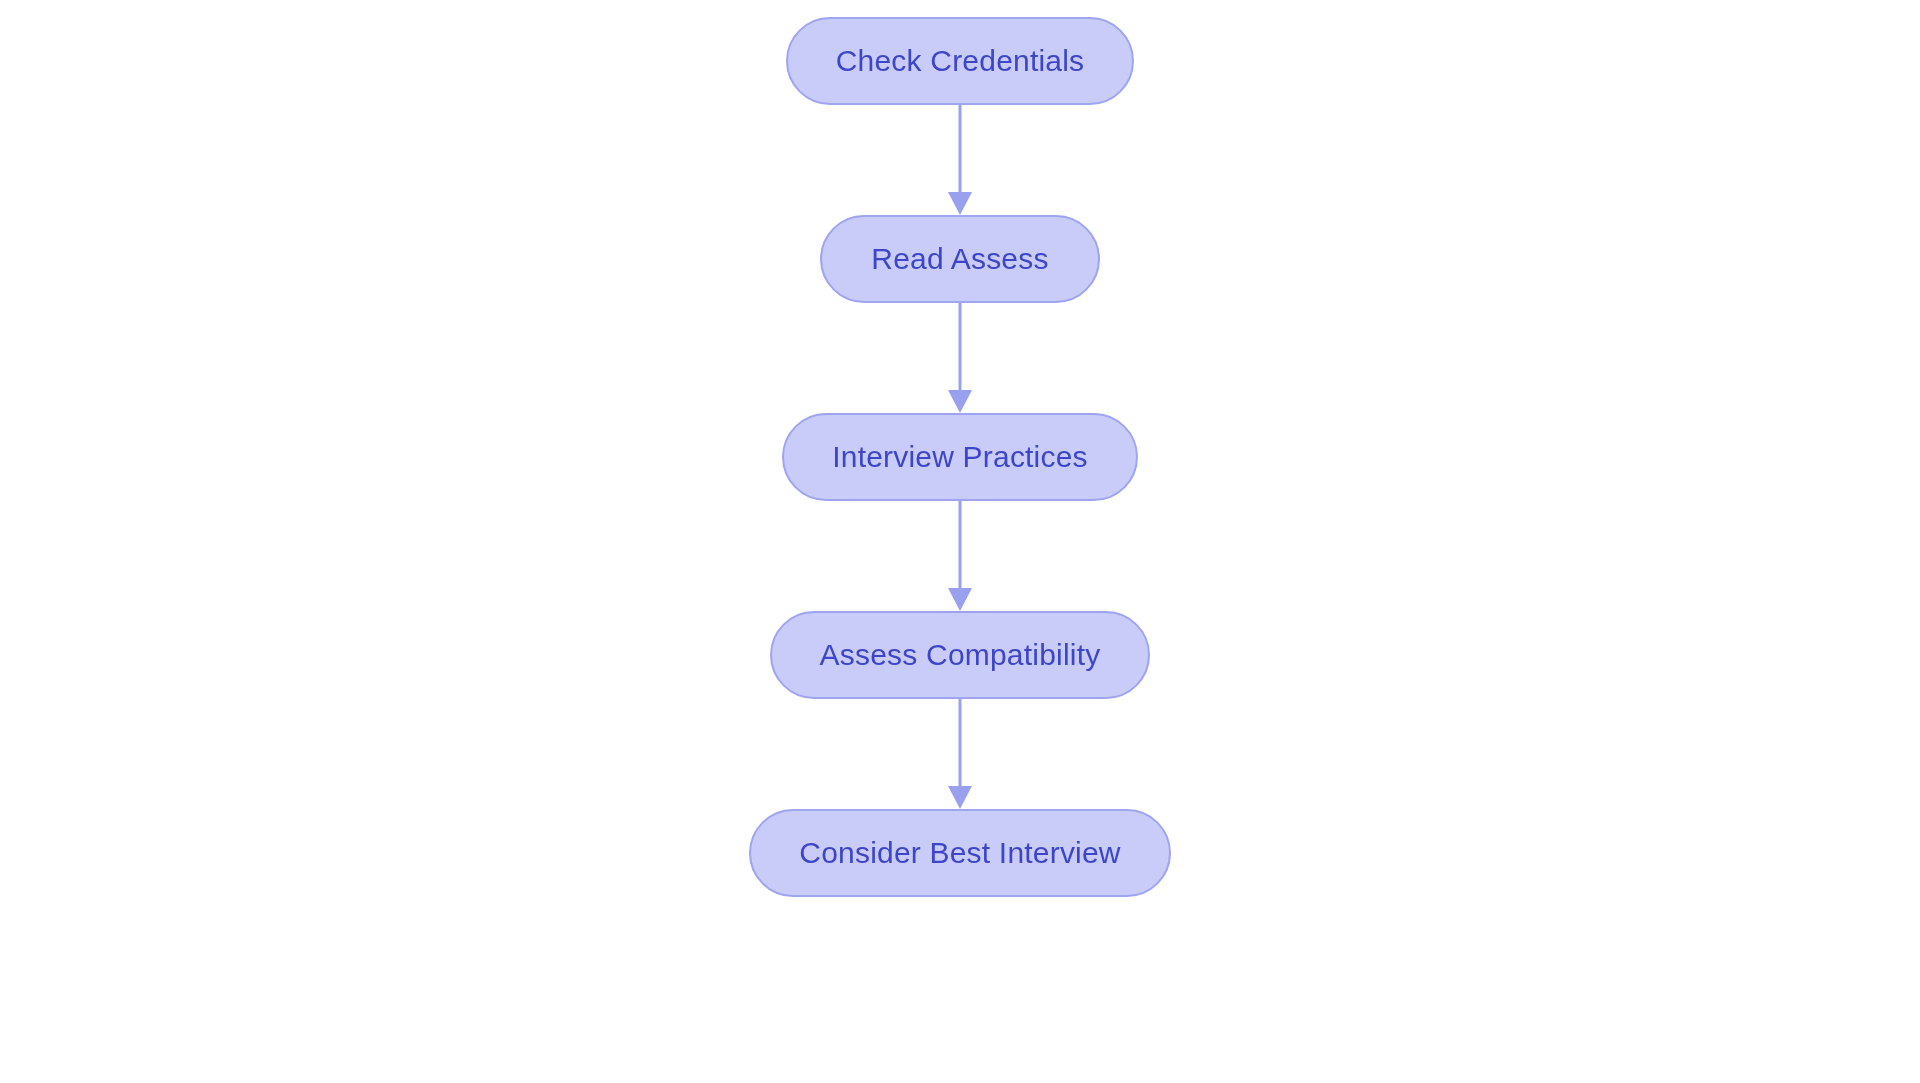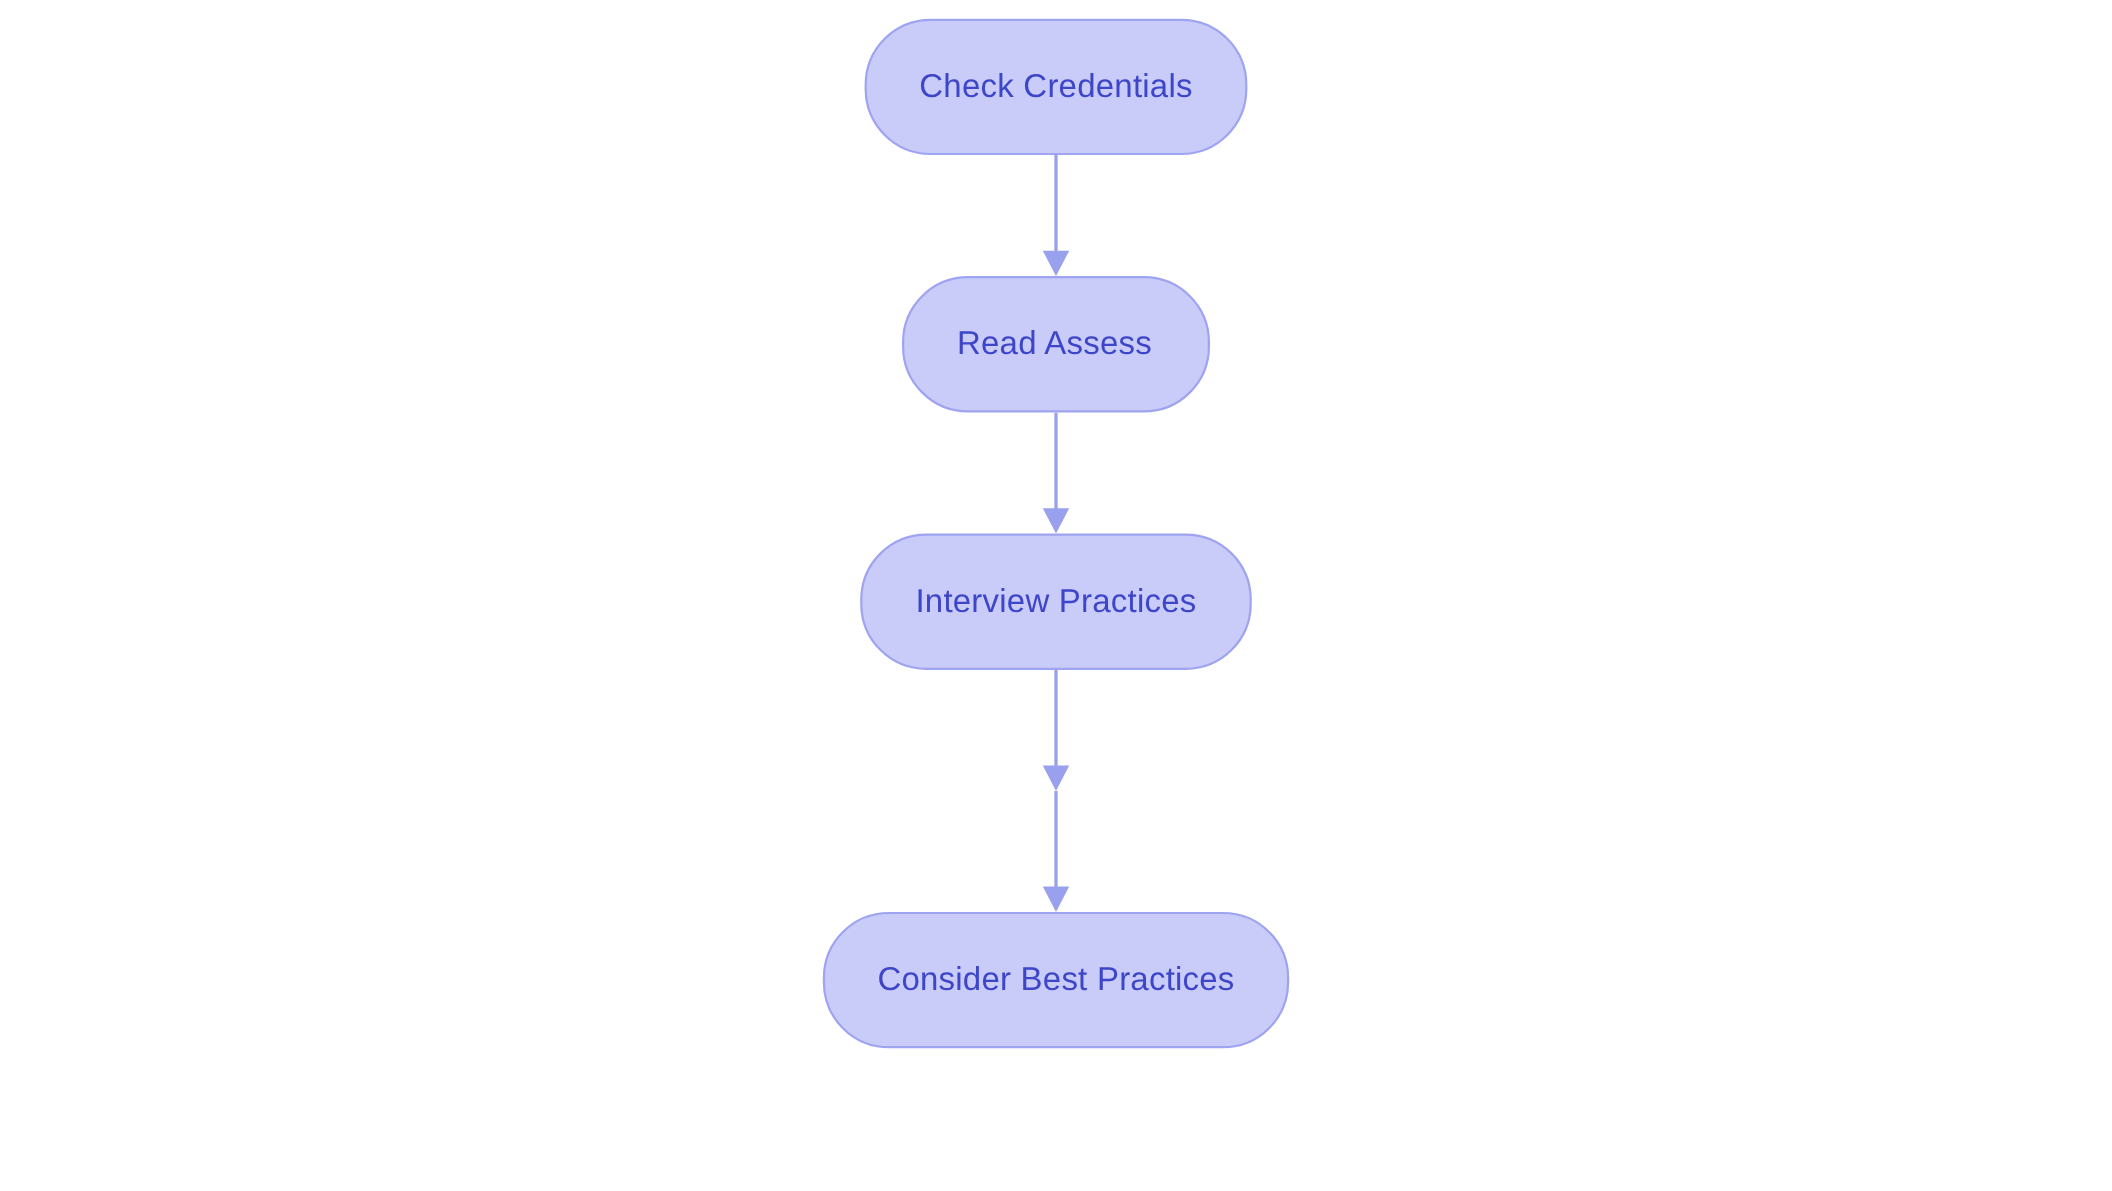--- a/index.html
+++ b/index.html
@@ -23,28 +23,29 @@
   }
   .canvas {
     width: 1920px;
     height: 1083px;
     display: flex;
     flex-direction: column;
     align-items: center;
     padding-top: 17px;
   }
   .flow-node {
-    height: 124px;
+    height: 88px;
     min-width: 280px;
     padding: 0 48px;
     border: 2px solid var(--node_border);
     border-radius: 60px;
     background: var(--node_fill);
     display: flex;
     align-items: center;
+    justify-content: center;
     flex: 0 0 auto;
   }
   .flow-node .node-label {
     font-size: 30px;
     font-weight: 400;
     color: var(--node_text);
     white-space: nowrap;
     letter-spacing: 0.2px;
   }
   .flow-arrow {
@@ -86,23 +87,26 @@
 
   <div class="flow-node">
     <span class="node-label">Interview Practices</span>
   </div>
 
   <svg class="flow-arrow" viewBox="0 0 26 110" aria-hidden="true">
     <line x1="13" y1="0" x2="13" y2="90"></line>
     <polygon points="1,87 25,87 13,110"></polygon>
   </svg>
 
+  <div class="flow-node">
+    <span class="node-label">Assess Compatibility</span>
+  </div>
 
   <svg class="flow-arrow" viewBox="0 0 26 110" aria-hidden="true">
     <line x1="13" y1="0" x2="13" y2="90"></line>
     <polygon points="1,87 25,87 13,110"></polygon>
   </svg>
 
   <div class="flow-node">
-    <span class="node-label">Consider Best Practices</span>
+    <span class="node-label">Consider Best Interview</span>
   </div>
 
 </div>
 
 </body></html>

